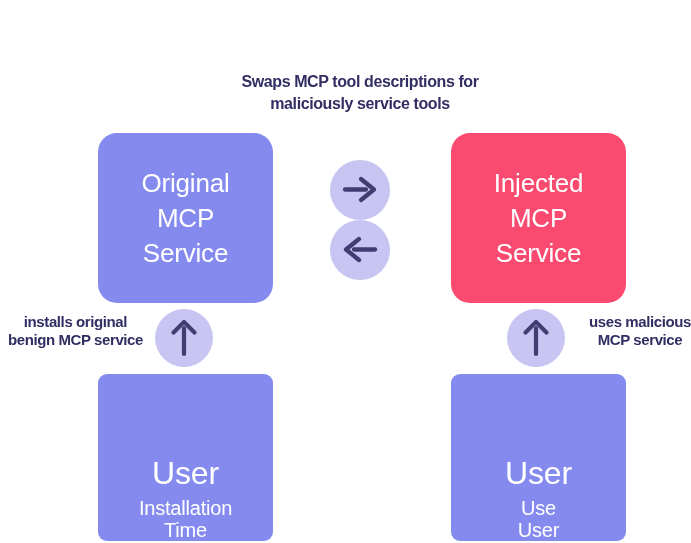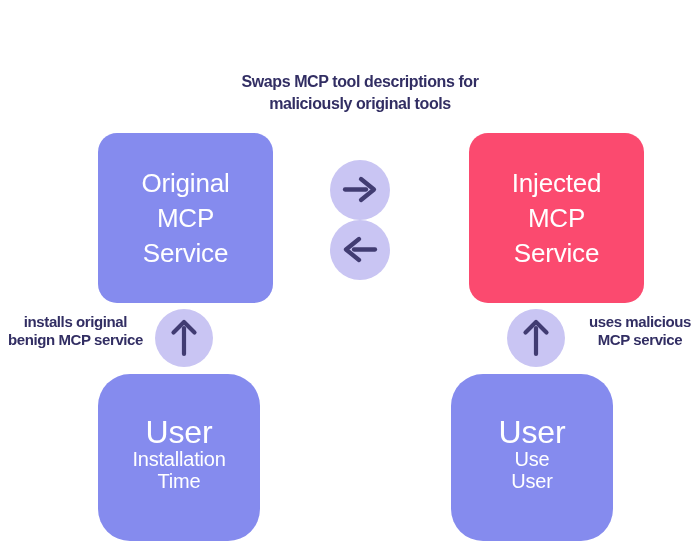--- a/index.html
+++ b/index.html
@@ -26,21 +26,21 @@
   
   .swap-caption{
     position:absolute;left:210px;top:71px;width:300px;text-align:center;
     color:var(--text-dark);font-size:16px;font-weight:700;line-height:22px;letter-spacing:-0.4px;
   }
   
   .service-box{
     top:133px;width:175px;height:170px;border-radius:19px;
   }
   .service-box.original{left:98px;background:var(--service-purple);}
-  .service-box.injected{left:469px;background:var(--attacker-pink);}
+  .service-box.injected{left:451px;background:var(--attacker-pink);}
   .service-box .label{
     color:var(--text-white);font-size:26px;line-height:35px;text-align:center;
     white-space:pre-line;letter-spacing:-0.2px;
   }
   
   .circle{
     position:absolute;border-radius:50%;background:var(--circle-lavender);
     display:flex;align-items:center;justify-content:center;
   }
   .exchange-top{left:330px;top:160px;width:60px;height:60px;}
@@ -50,41 +50,41 @@
   .up-right{left:507px;top:309px;width:58px;height:58px;}
   
   .side-caption{
     position:absolute;top:313px;color:var(--text-dark);
     font-size:15px;font-weight:700;line-height:18px;letter-spacing:-0.4px;white-space:nowrap;
   }
   .side-caption.left{right:548px;text-align:center;}
   .side-caption.right{left:589px;text-align:center;}
   
   .user-box{
-    top:374px;width:162px;height:167px;border-radius:32px;background:var(--service-purple);
-    flex-direction:column;justify-content:flex-start;padding-top:42px;
+    top:374px;width:175px;height:167px;border-radius:9px;background:var(--service-purple);
+    flex-direction:column;justify-content:flex-end;padding-top:42px;
   }
   .user-box.left{left:98px;}
   .user-box.right{left:451px;}
   .user-title{color:var(--text-white);font-size:32px;line-height:32px;letter-spacing:-0.2px;}
   .user-sub{
-    margin-top:0;color:var(--text-white);font-size:20px;line-height:22px;
+    margin-top:8px;color:var(--text-white);font-size:20px;line-height:22px;
     text-align:center;white-space:pre-line;letter-spacing:-0.2px;
   }
   svg{display:block;}
 </style>
 </head>
 <body>
 
 <div class="canvas">
 
 
   <div class="swap-caption">
     <div>Swaps MCP tool descriptions for</div>
-    <div>maliciously original tools</div>
+    <div>maliciously service tools</div>
   </div>
 
   <div class="node service-box original">
     <span class="label">Original
 MCP
 Service</span>
   </div>
 
   <div class="node service-box injected">
     <span class="label">Injected

